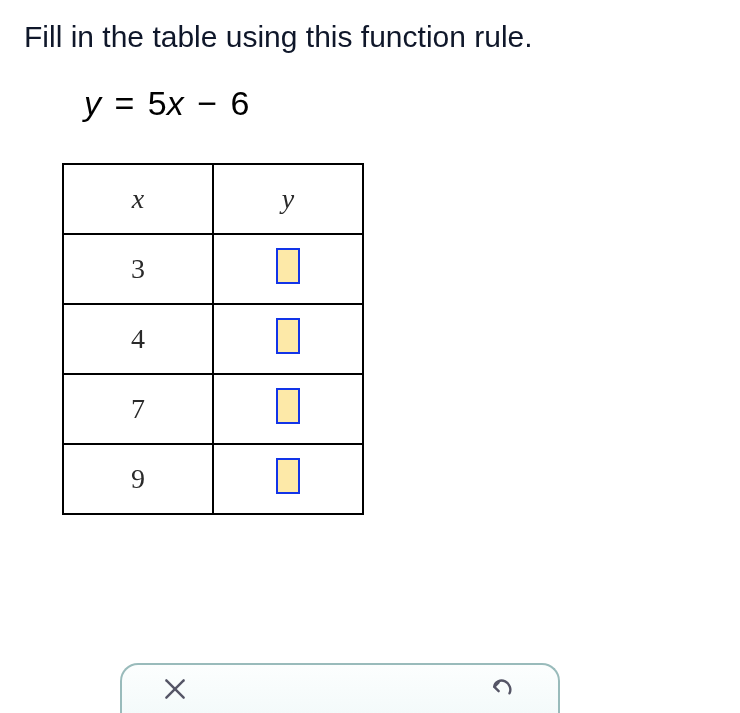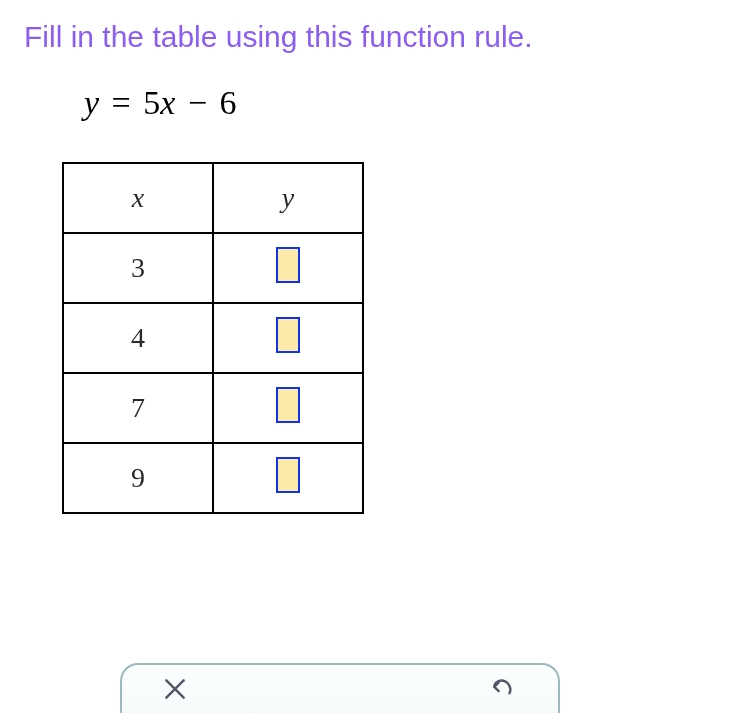--- a/index.html
+++ b/index.html
@@ -12,24 +12,24 @@
       background: #ffffff;
       width: 740px;
       height: 713px;
       padding: 20px 24px;
       color: #2a2a2a;
       position: relative;
     }
     .instruction {
       font-size: 30px;
       margin-bottom: 30px;
-      color: #8b5cf6;
+      color: #0f172a;
     }
     .equation {
-      font-family: Liberation Serif, serif;
+      font-family: Liberation Sans, sans-serif;
       font-size: 34px;
       font-style: italic;
       margin-left: 60px;
       margin-bottom: 40px;
       color: #000;
     }
     .equation .op {
       font-style: normal;
       margin: 0 4px;
     }

